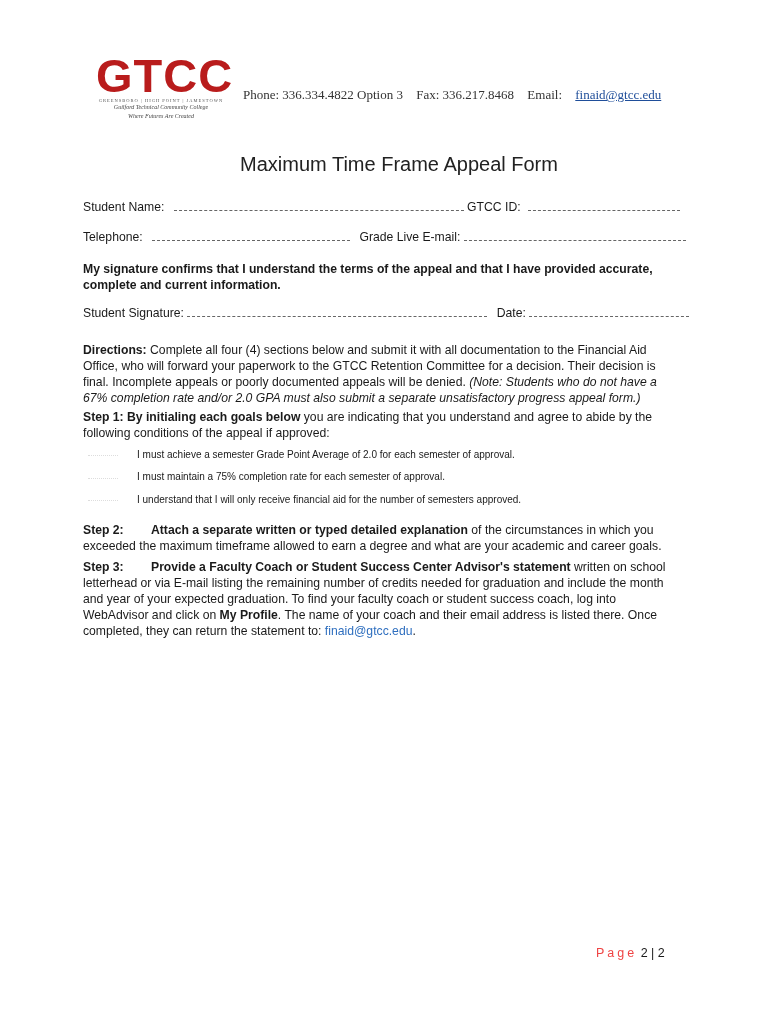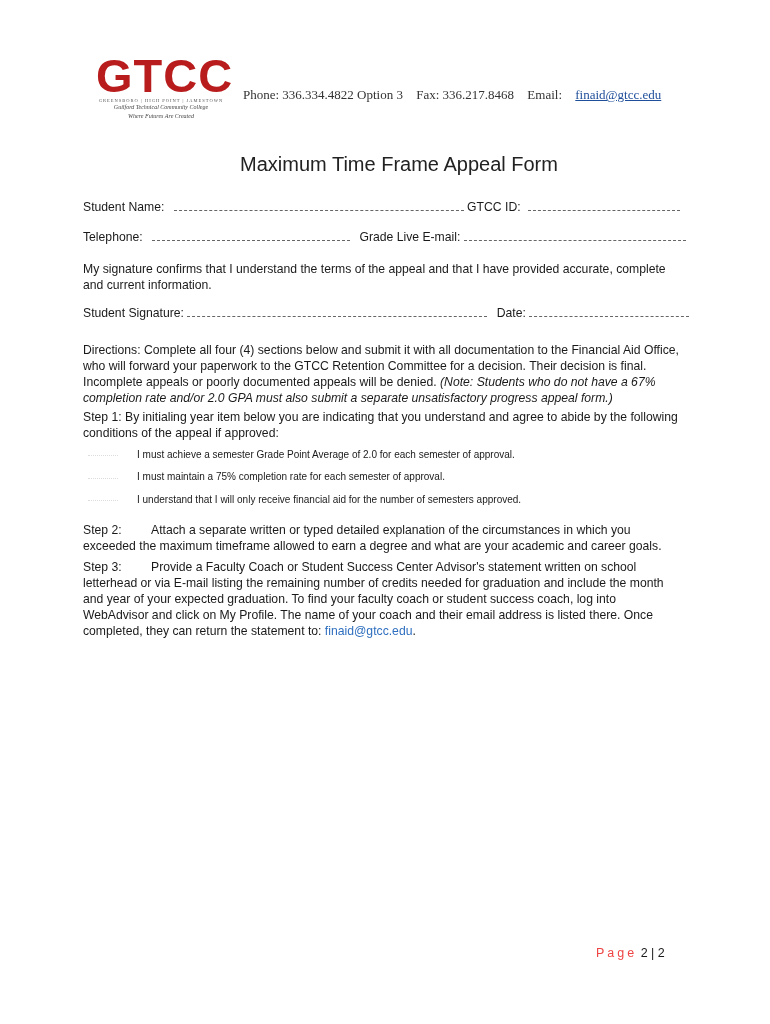--- a/index.html
+++ b/index.html
@@ -16,21 +16,21 @@
   .header-info { left:243px; top:86px; font-family:"Liberation Serif", serif;
                  font-size:13px; color:#333; line-height:17px; }
   .header-info .row1 { padding-left:35px; }
   .header-info .row1 span { margin-right:30px; }
   .header-info .row2 span { margin-right:10px; }
   .link { color:#1f4e9a; text-decoration:underline; }
   .title { left:0; width:798px; top:153px; text-align:center; font-size:20px; color:#222; }
   .line { font-size:12.2px; line-height:16px; white-space:nowrap; }
   .blank { display:inline-block; border-bottom:1px dashed #666; height:11px; vertical-align:baseline; }
   .para { left:83px; width:600px; font-size:12.2px; line-height:16px; }
-  .b { font-weight:normal; }
+  .b { font-weight:bold; }
   .i { font-style:italic; }
   .item { left:137px; font-size:10px; line-height:16px; }
   .blue { color:#2f6fbf; }
   .footer { left:596px; top:946px; font-size:12.5px; }
   .footer .pg { color:#ef4444; letter-spacing:3px; }
 </style>
 </head>
 <body>
 
 <div class="abs logo">
@@ -72,21 +72,21 @@
   <span class="blank" style="width:300px; margin-right:6px;"></span>
   <span>Date:</span>
   <span class="blank" style="width:160px;"></span>
 </div>
 
 <div class="abs para" style="top:342px;">
   <span class="b">Directions:</span><span> Complete all four (4) sections below and submit it with all documentation to the Financial Aid Office, who will forward your paperwork to the GTCC Retention Committee for a decision. Their decision is final. Incomplete appeals or poorly documented appeals will be denied. </span><span class="i">(Note: Students who do not have a 67% completion rate and/or 2.0 GPA must also submit a separate unsatisfactory progress appeal form.)</span>
 </div>
 
 <div class="abs para" style="top:409px;">
-  <span class="b">Step 1: By initialing year item below</span><span> you are indicating that you understand and agree to abide by the following conditions of the appeal if approved:</span>
+  <span class="b">Step 1: By initialing each goals below</span><span> you are indicating that you understand and agree to abide by the following conditions of the appeal if approved:</span>
 </div>
 <div class="abs item" style="top:447px;">I must achieve a semester Grade Point Average of 2.0 for each semester of approval.</div>
 <div class="abs item" style="top:469px;">I must maintain a 75% completion rate for each semester of approval.</div>
 <div class="abs item" style="top:492px;">I understand that I will only receive financial aid for the number of semesters approved.</div>
 <div class="abs" style="left:88px; top:455px; width:30px; border-bottom:1px dotted #ddd;"></div>
 <div class="abs" style="left:88px; top:478px; width:30px; border-bottom:1px dotted #ddd;"></div>
 <div class="abs" style="left:88px; top:500px; width:30px; border-bottom:1px dotted #ddd;"></div>
 
 <div class="abs para" style="top:522px;">
   <span class="b" style="display:inline-block; width:68px;">Step 2:</span><span class="b">Attach a separate written or typed detailed explanation</span><span> of the circumstances in which you exceeded the maximum timeframe allowed to earn a degree and what are your academic and career goals.</span>

